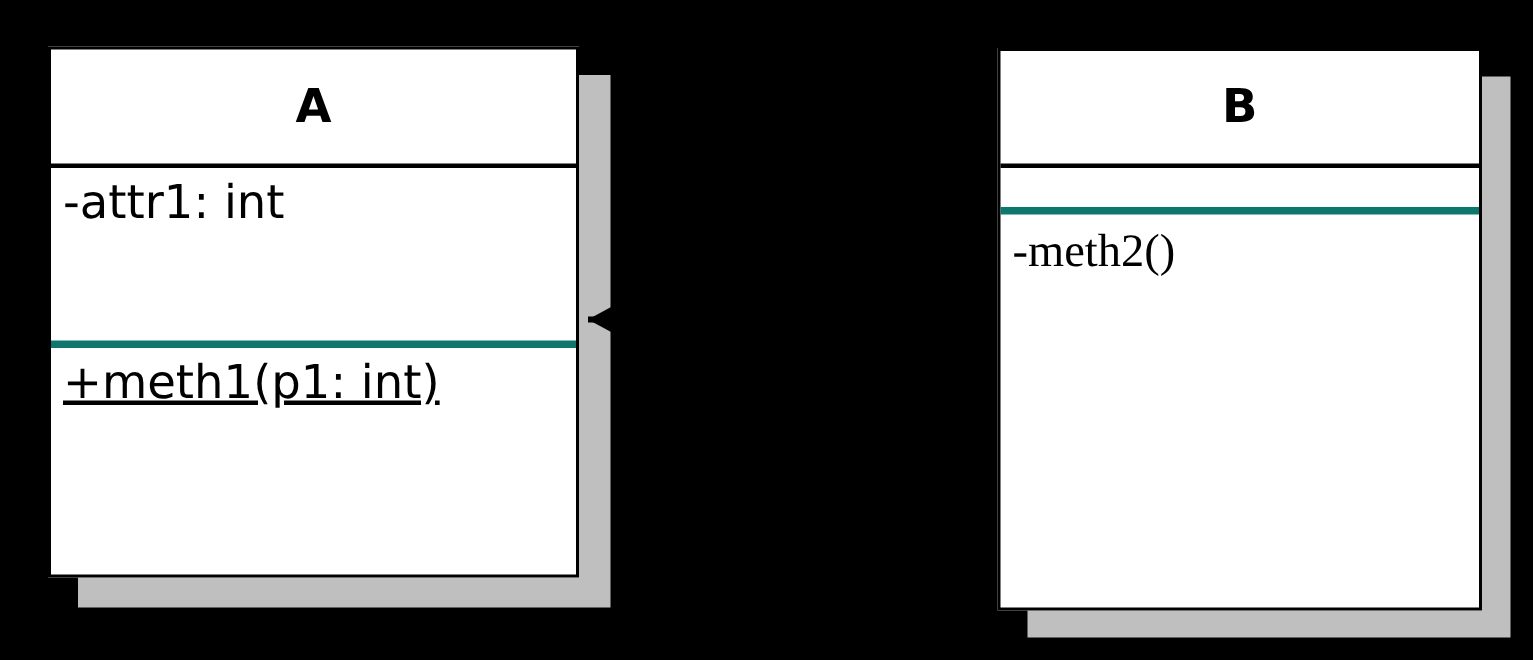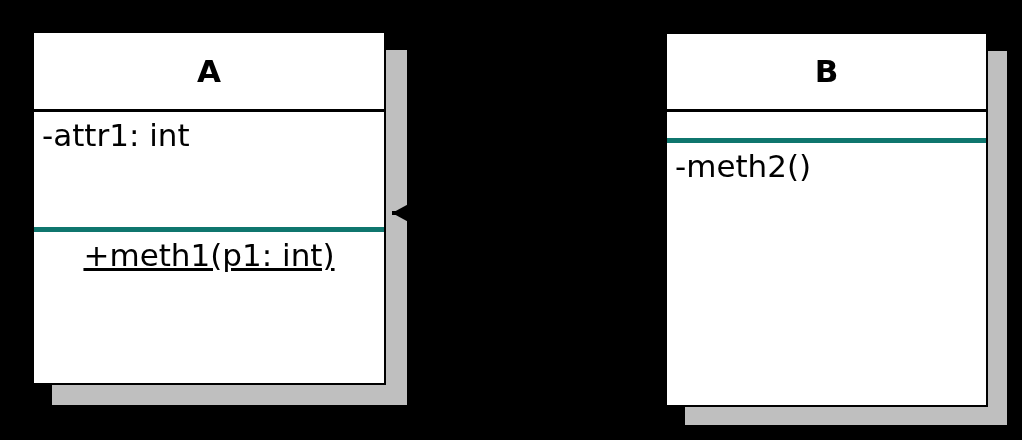--- a/index.html
+++ b/index.html
@@ -94,35 +94,35 @@
   <div class="uml-class" style="left:32px; top:31px; width:354px; height:354px;">
 
     <div class="compartment compartment-title" style="height:79px;">
       <span class="class-name">A</span>
     </div>
 
     <div class="compartment compartment-attrs" style="height:120px;">
       <div class="member">-attr1: int</div>
     </div>
 
-    <div class="compartment compartment-methods" style="height:134px;text-align:center;">
+    <div class="compartment compartment-methods" style="height:134px;">
       <div class="member static">+meth1(p1: int)</div>
     </div>
   </div>
 
   <div class="arrowhead arrowhead-left" style="left:392px; top:200px;"></div>
 
   <div class="uml-shadow" style="left:685px; top:51px; width:322px; height:374px;"></div>
 
   <div class="uml-class" style="left:665px; top:32px; width:323px; height:375px;">
 
     <div class="compartment compartment-title" style="height:78px;">
       <span class="class-name">B</span>
     </div>
 
     <div class="compartment compartment-attrs" style="height:31px; padding:0;"></div>
 
-    <div class="compartment compartment-methods" style="height:214px;">
+    <div class="compartment compartment-methods" style="height:214px;font-family:Liberation Serif, serif;">
       <div class="member">-meth2()</div>
     </div>
   </div>
 
 </div>
 
 </body></html>

